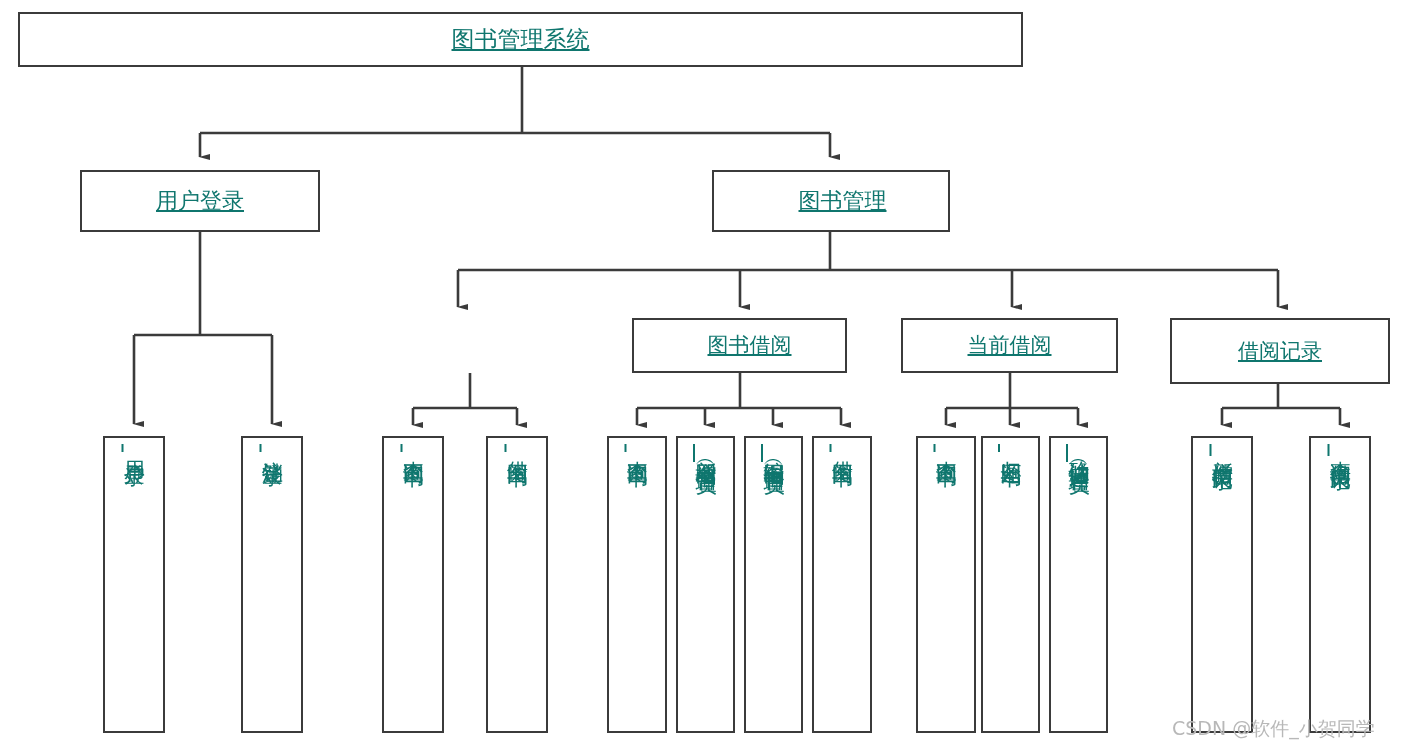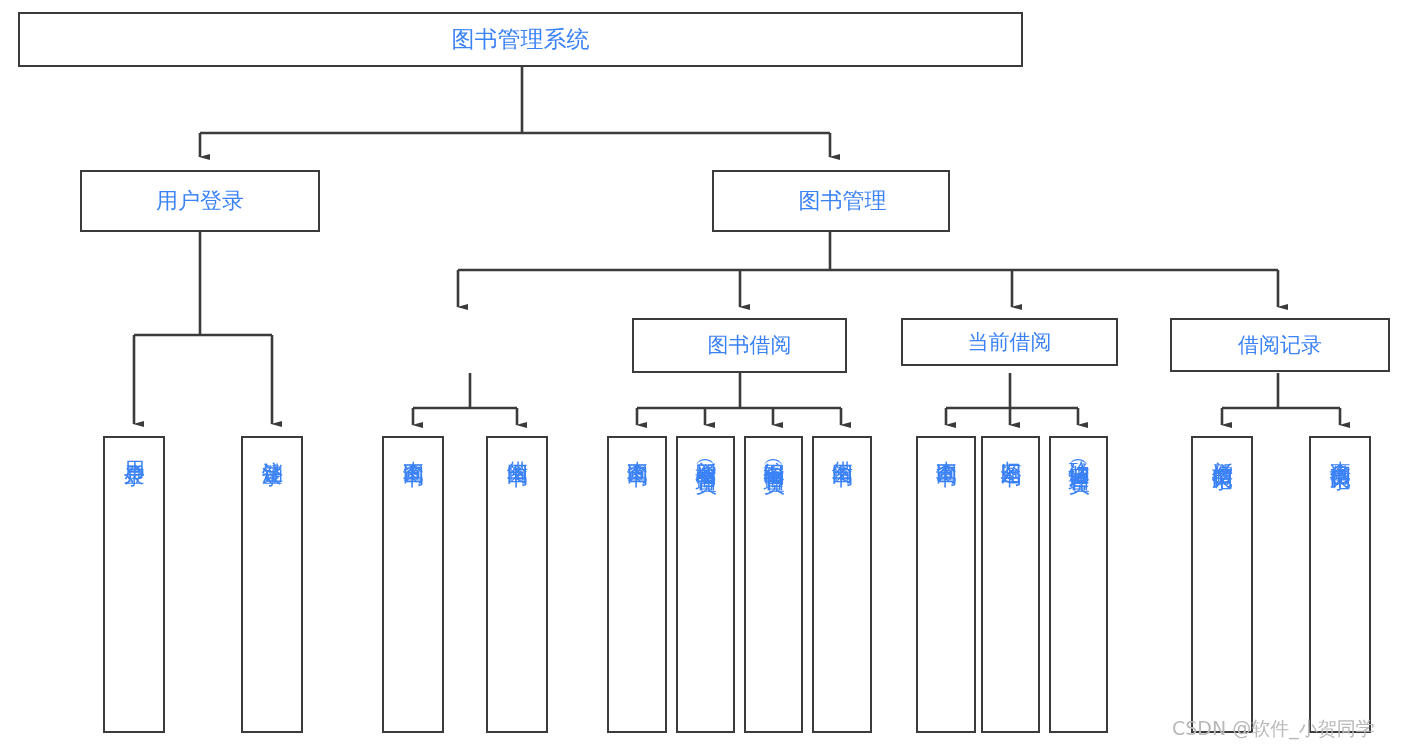--- a/index.html
+++ b/index.html
@@ -29,23 +29,24 @@
     position: absolute;
     box-sizing: border-box;
     background: #ffffff;
     border: 2px solid #3b3b3b;
     display: flex;
     align-items: center;
     justify-content: center;
     z-index: 2;
   }
   .node .label {
-    color: #3b82f6;
+    color: #0f766e;
     line-height: 1.0;
     white-space: nowrap;
+    text-decoration: underline;
   }
   .node.root .label { font-size: 23px; }
   .node.lvl2 .label { font-size: 22px; }
   .node.lvl3 .label { font-size: 21px; }
   .node.leaf {
     align-items: flex-start;
     padding-top: 6px;
   }
   .node.leaf .label {
     writing-mode: vertical-rl;
@@ -128,24 +129,24 @@
   <div class="node lvl2" style="left:80px; top:170px; width:240px; height:62px;">
     <span class="label">用户登录</span>
   </div>
   <div class="node lvl2" style="left:712px; top:170px; width:238px; height:62px;padding-left:23px;">
     <span class="label">图书管理</span>
   </div>
 
   <div class="node lvl3" style="left:632px; top:318px; width:215px; height:55px;padding-left:20px;">
     <span class="label">图书借阅</span>
   </div>
-  <div class="node lvl3" style="left:901px; top:318px; width:217px; height:48px;">
+  <div class="node lvl3" style="left:901px; top:318px; width:217px; height:55px;">
     <span class="label">当前借阅</span>
   </div>
-  <div class="node lvl3" style="left:1170px; top:318px; width:220px; height:54px;">
+  <div class="node lvl3" style="left:1170px; top:318px; width:220px; height:66px;">
     <span class="label">借阅记录</span>
   </div>
 
   <div class="node leaf" style="left:103px; top:436px; width:62px; height:297px;">
     <span class="label">用户登录</span>
   </div>
   <div class="node leaf" style="left:241px; top:436px; width:62px; height:297px;">
     <span class="label">注销登录</span>
   </div>
 

